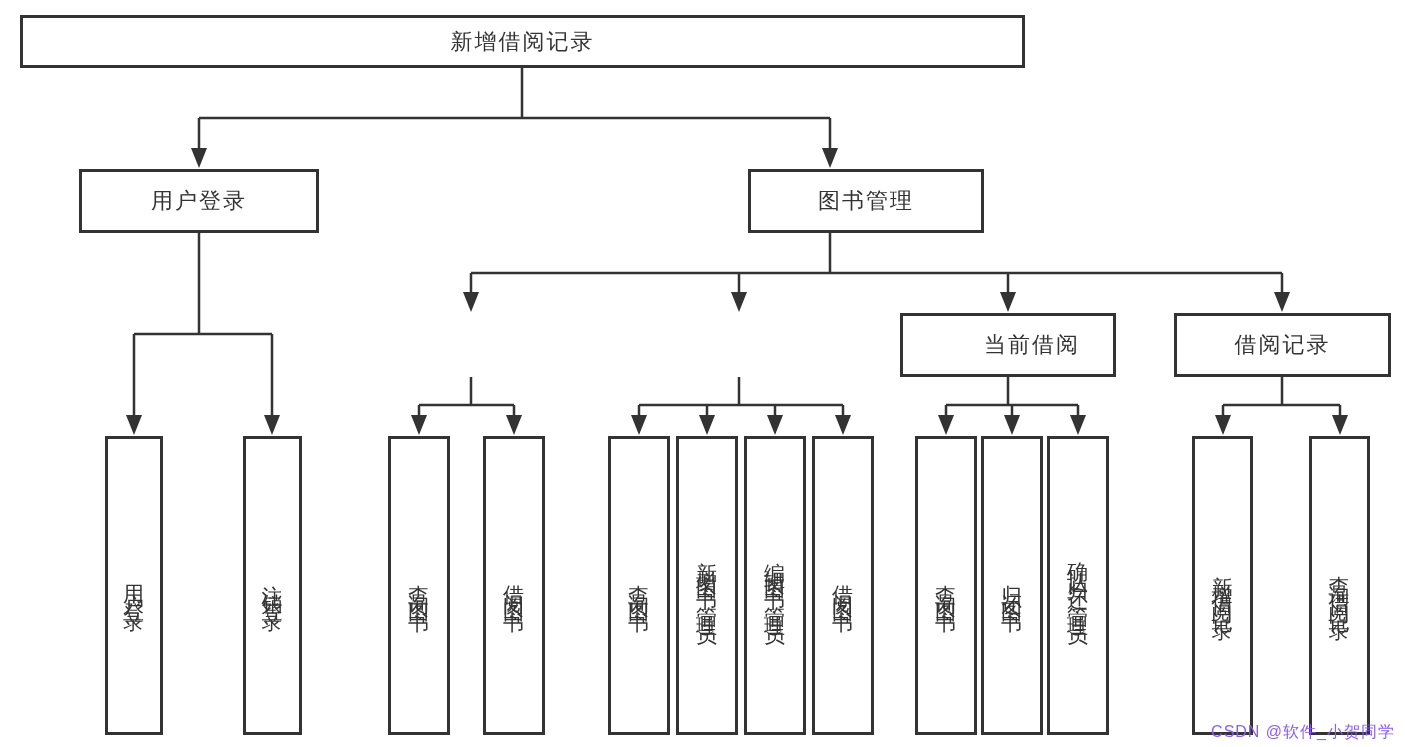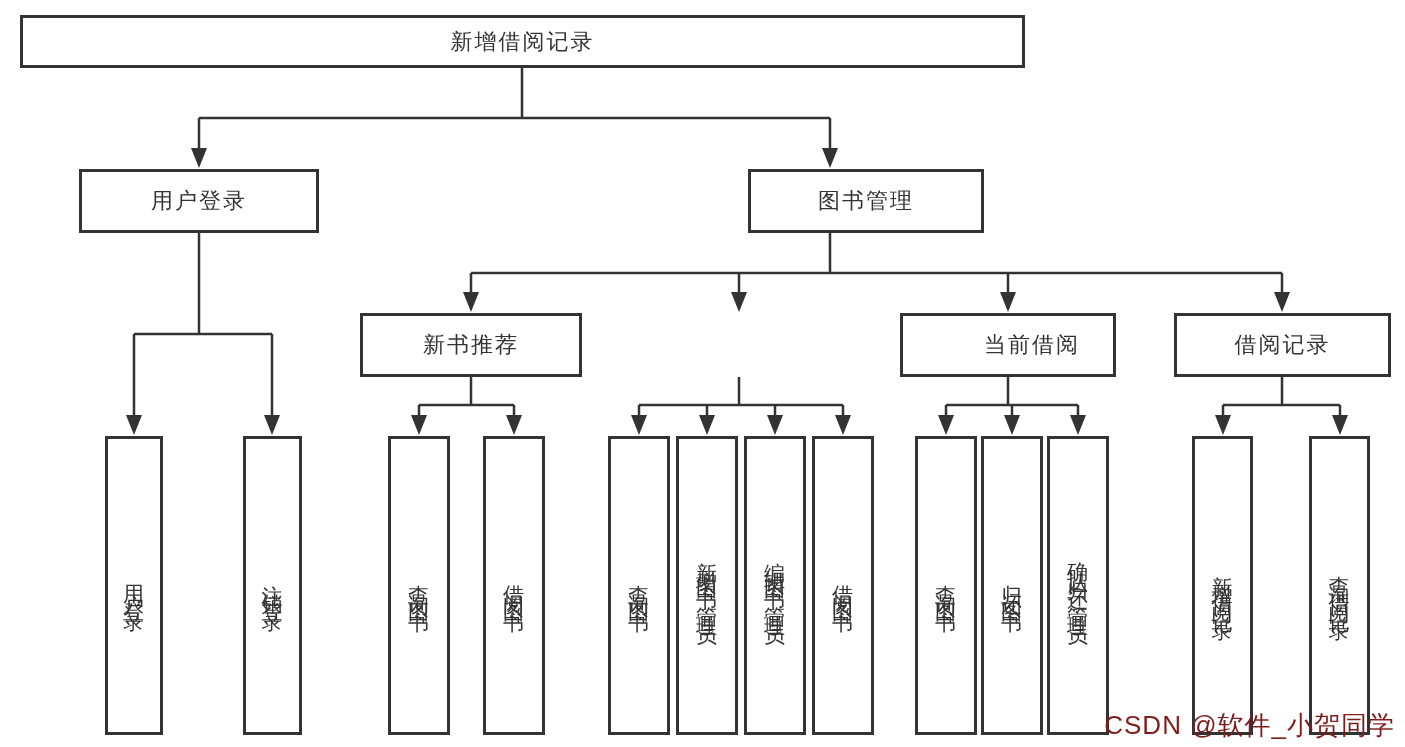--- a/index.html
+++ b/index.html
@@ -41,22 +41,22 @@
   .node-v {
     writing-mode: vertical-rl;
     font-size: 21px;
     letter-spacing: 9px;
     line-height: 1;
   }
   .watermark {
     position: absolute;
     right: 10px;
     bottom: 4px;
-    font-size: 26px;
-    color: #7f1d1d;
+    font-size: 16px;
+    color: #8b5cf6;
     letter-spacing: 1px;
     white-space: nowrap;
   }
 </style>
 </head>
 <body>
 
 <div id="canvas">
 
   <svg id="connectors" viewBox="0 0 1405 747" xmlns="http://www.w3.org/2000/svg">
@@ -94,21 +94,20 @@
              M1070 415 L1086 415 L1078 435 Z
              M1215 415 L1231 415 L1223 435 Z
              M1332 415 L1348 415 L1340 435 Z" fill="#333333"></path>
   </svg>
 
   <div class="node node-h" style="left:20px; top:15px; width:1005px; height:53px;">新增借阅记录</div>
 
   <div class="node node-h" style="left:79px; top:169px; width:240px; height:64px;">用户登录</div>
   <div class="node node-h" style="left:748px; top:169px; width:236px; height:64px;">图书管理</div>
 
-  <div class="node node-h" style="left:360px; top:313px; width:222px; height:64px;">新书推荐</div>
   <div class="node node-h" style="left:900px; top:313px; width:216px; height:64px;padding-left:48px;">当前借阅</div>
   <div class="node node-h" style="left:1174px; top:313px; width:217px; height:64px;">借阅记录</div>
 
   <div class="node node-v" style="left:105px; top:436px; width:58px; height:299px;">用户登录</div>
   <div class="node node-v" style="left:243px; top:436px; width:59px; height:299px;">注销登录</div>
 
   <div class="node node-v" style="left:388px; top:436px; width:62px; height:299px;">查询图书</div>
   <div class="node node-v" style="left:483px; top:436px; width:62px; height:299px;">借阅图书</div>
 
   <div class="node node-v" style="left:608px; top:436px; width:62px; height:299px;">查询图书</div>

